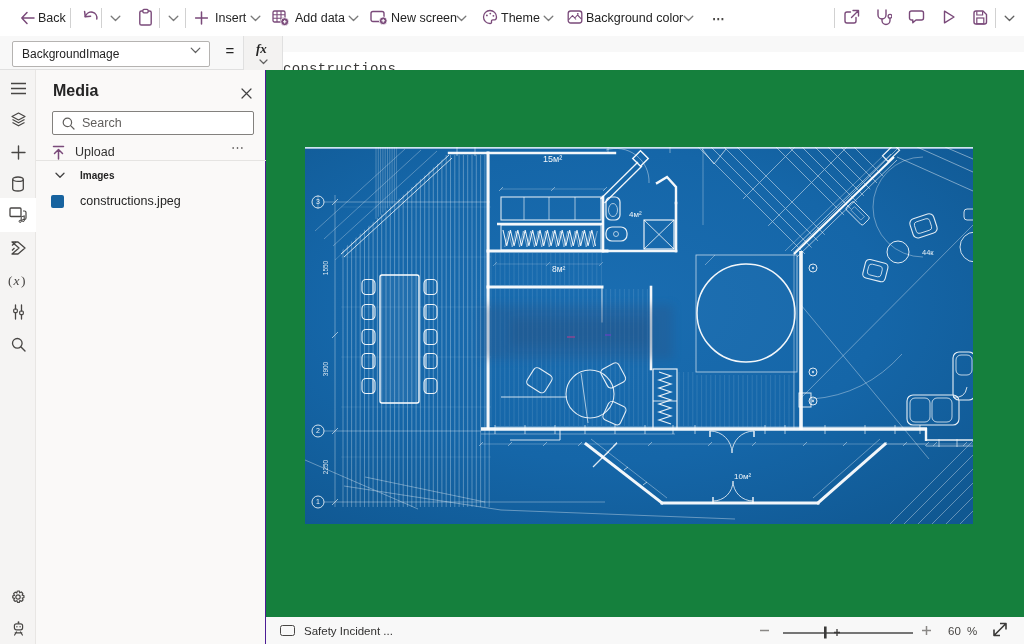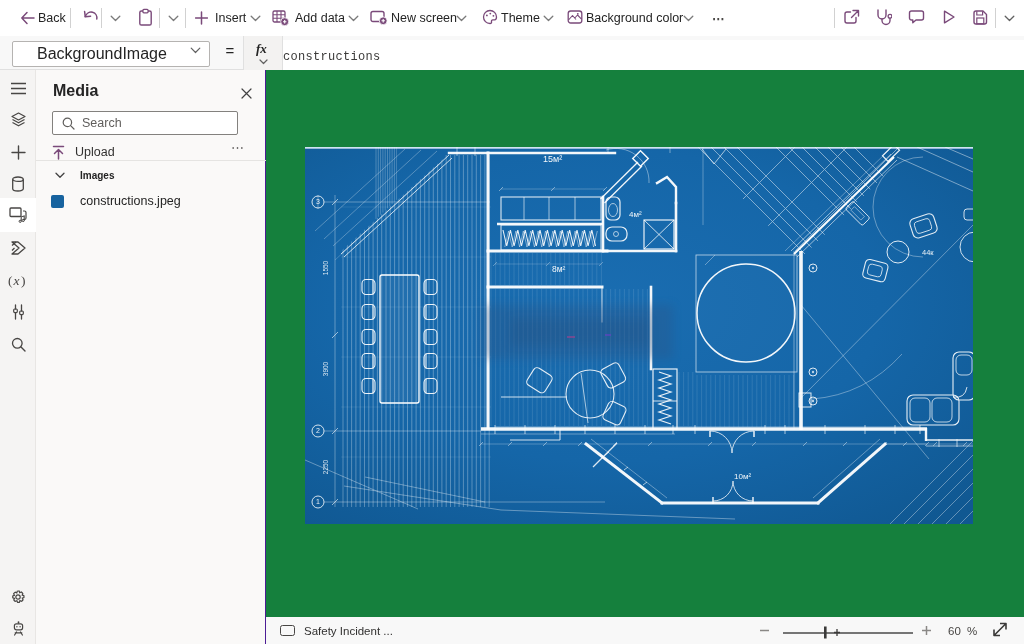--- a/index.html
+++ b/index.html
@@ -4,34 +4,34 @@
 <style>
 * { margin:0; padding:0; box-sizing:border-box; }
 html,body { width:1024px; height:644px; overflow:hidden; font-family:"Liberation Sans",sans-serif; }
 #app { position:relative; width:1024px; height:644px; background:#fff; }
 
 #topbar { position:absolute; left:0; top:0; width:1024px; height:36px; background:#fff; }
 .ti { position:absolute; top:0; height:36px; display:flex; align-items:center; color:#242424; font-size:12.5px; white-space:nowrap; }
 .sep { position:absolute; top:8px; width:1px; height:20px; background:#d1d1d1; }
 
 #fbar { position:absolute; left:0; top:36px; width:1024px; height:34px; background:#f8f8f8; border-bottom:1px solid #e0e0e0; }
-#propdd { position:absolute; left:12px; top:5px; width:198px; height:26px; background:#fff; border:1px solid #b5b3b1; border-radius:2px; font-size:16px; color:#242424; line-height:24px; padding-left:24px; }
+#propdd { position:absolute; left:12px; top:5px; width:198px; height:26px; background:#fff; border:1px solid #b5b3b1; border-radius:2px; font-size:12px; color:#242424; line-height:24px; padding-left:9px; }
 #propdd .dchev { position:absolute; right:8px; top:5px; }
 #eq { position:absolute; left:222px; top:6px; width:16px; text-align:center; font-size:15px; color:#242424; }
 #fxbox { position:absolute; left:243px; top:0px; width:40px; height:34px; background:#f3f2f1; border-left:1px solid #e0e0e0; border-right:1px solid #e0e0e0; display:flex; align-items:center; justify-content:center; gap:2px;flex-direction:column; }
-#ftext { position:absolute; left:283px; top:4px; right:0; height:34px; background:#fff; font-family:"Liberation Mono",monospace; font-size:12px; letter-spacing:0.3px; color:#3b3a39; line-height:34px; }
+#ftext { position:absolute; left:283px; top:16px; right:0; height:34px; background:#fff; font-family:"Liberation Mono",monospace; font-size:14px; letter-spacing:0.3px; color:#3b3a39; line-height:34px; }
 
 #rail { position:absolute; left:0; top:70px; width:36px; height:574px; background:#f5f4f3; border-right:1px solid #e8e6e4; }
 .ricon { position:absolute; left:0; width:36px; height:32px; display:flex; align-items:center; justify-content:center; }
 .ricon.sel { background:#fff; }
 
 #panel { position:absolute; left:36px; top:70px; width:230px; height:574px; background:#faf9f8; border-right:1px solid #4c1d95; }
 #ptitle { position:absolute; left:17px; top:12px; font-size:16px; font-weight:bold; color:#242424; }
 #pclose { position:absolute; right:13px; top:15px; }
-#search { position:absolute; left:16px; top:41px; width:186px; height:24px; background:#fff; border:1px solid #83817e; border-radius:2px; display:flex; align-items:center; padding-left:9px; gap:7px; }
+#search { position:absolute; left:16px; top:41px; width:202px; height:24px; background:#fff; border:1px solid #83817e; border-radius:2px; display:flex; align-items:center; padding-left:9px; gap:7px; }
 #search span { color:#605e5c; font-size:12.5px; }
 #uploadrow { position:absolute; left:16px; top:71px; width:202px; height:22px; display:flex; align-items:center; gap:10px; font-size:12.5px; color:#323130; }
 #udots { position:absolute; right:20px; top:70px; color:#484644; font-size:13px; letter-spacing:1px; }
 #pdiv { position:absolute; left:0px; top:90px; width:230px; height:1px; background:#e5e4e2; }
 #imgrow { position:absolute; left:19px; top:100px; display:flex; align-items:center; gap:15px; }
 #imgrow b { font-size:10px; color:#242424; }
 #filerow { position:absolute; left:15px; top:124px; display:flex; align-items:center; gap:16px; }
 #thumb { width:13px; height:13px; background:#17639f; border-radius:2px; }
 #filerow span { font-size:12.5px; color:#242424; }
 #pfoot { position:absolute; left:0; top:492px; width:229px; height:82px; background:#f3f2f1; border-top:1px solid #e1dfdd; font-size:10px; color:#3b3a39; white-space:nowrap; }

